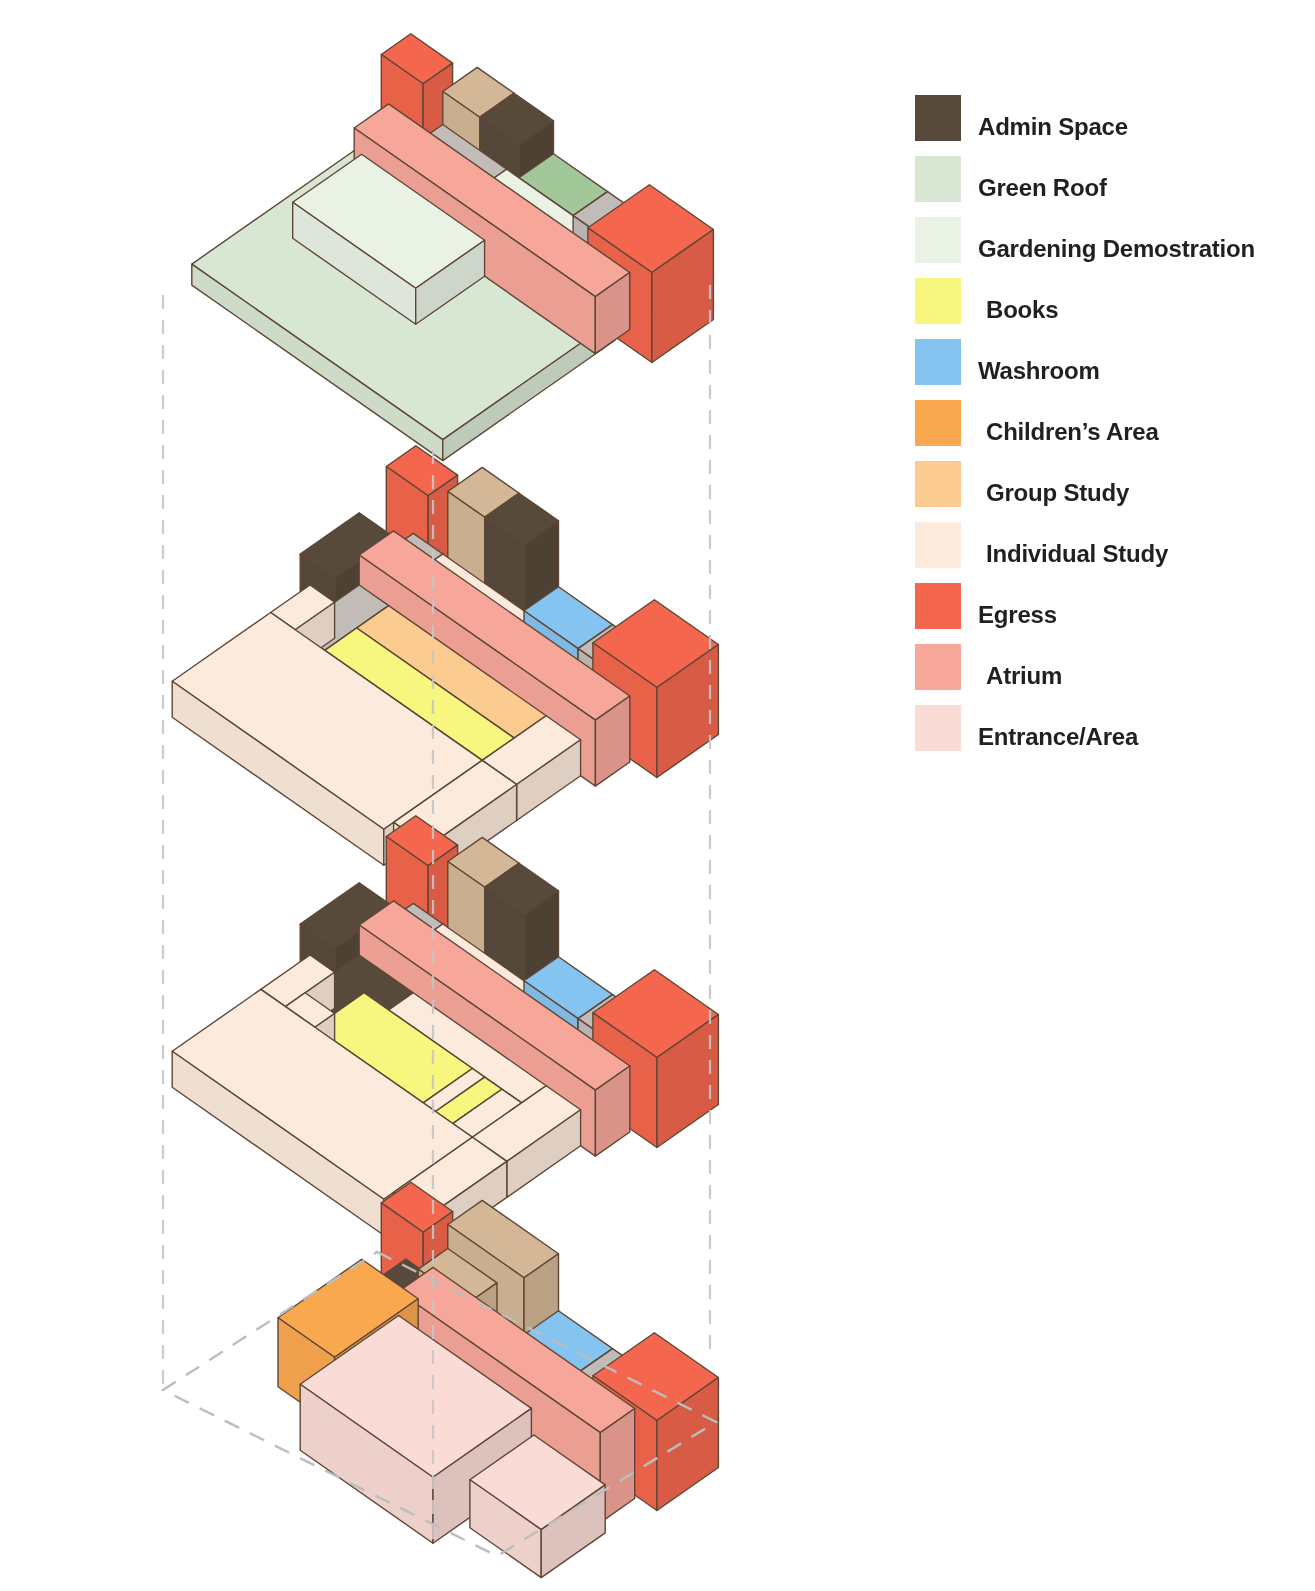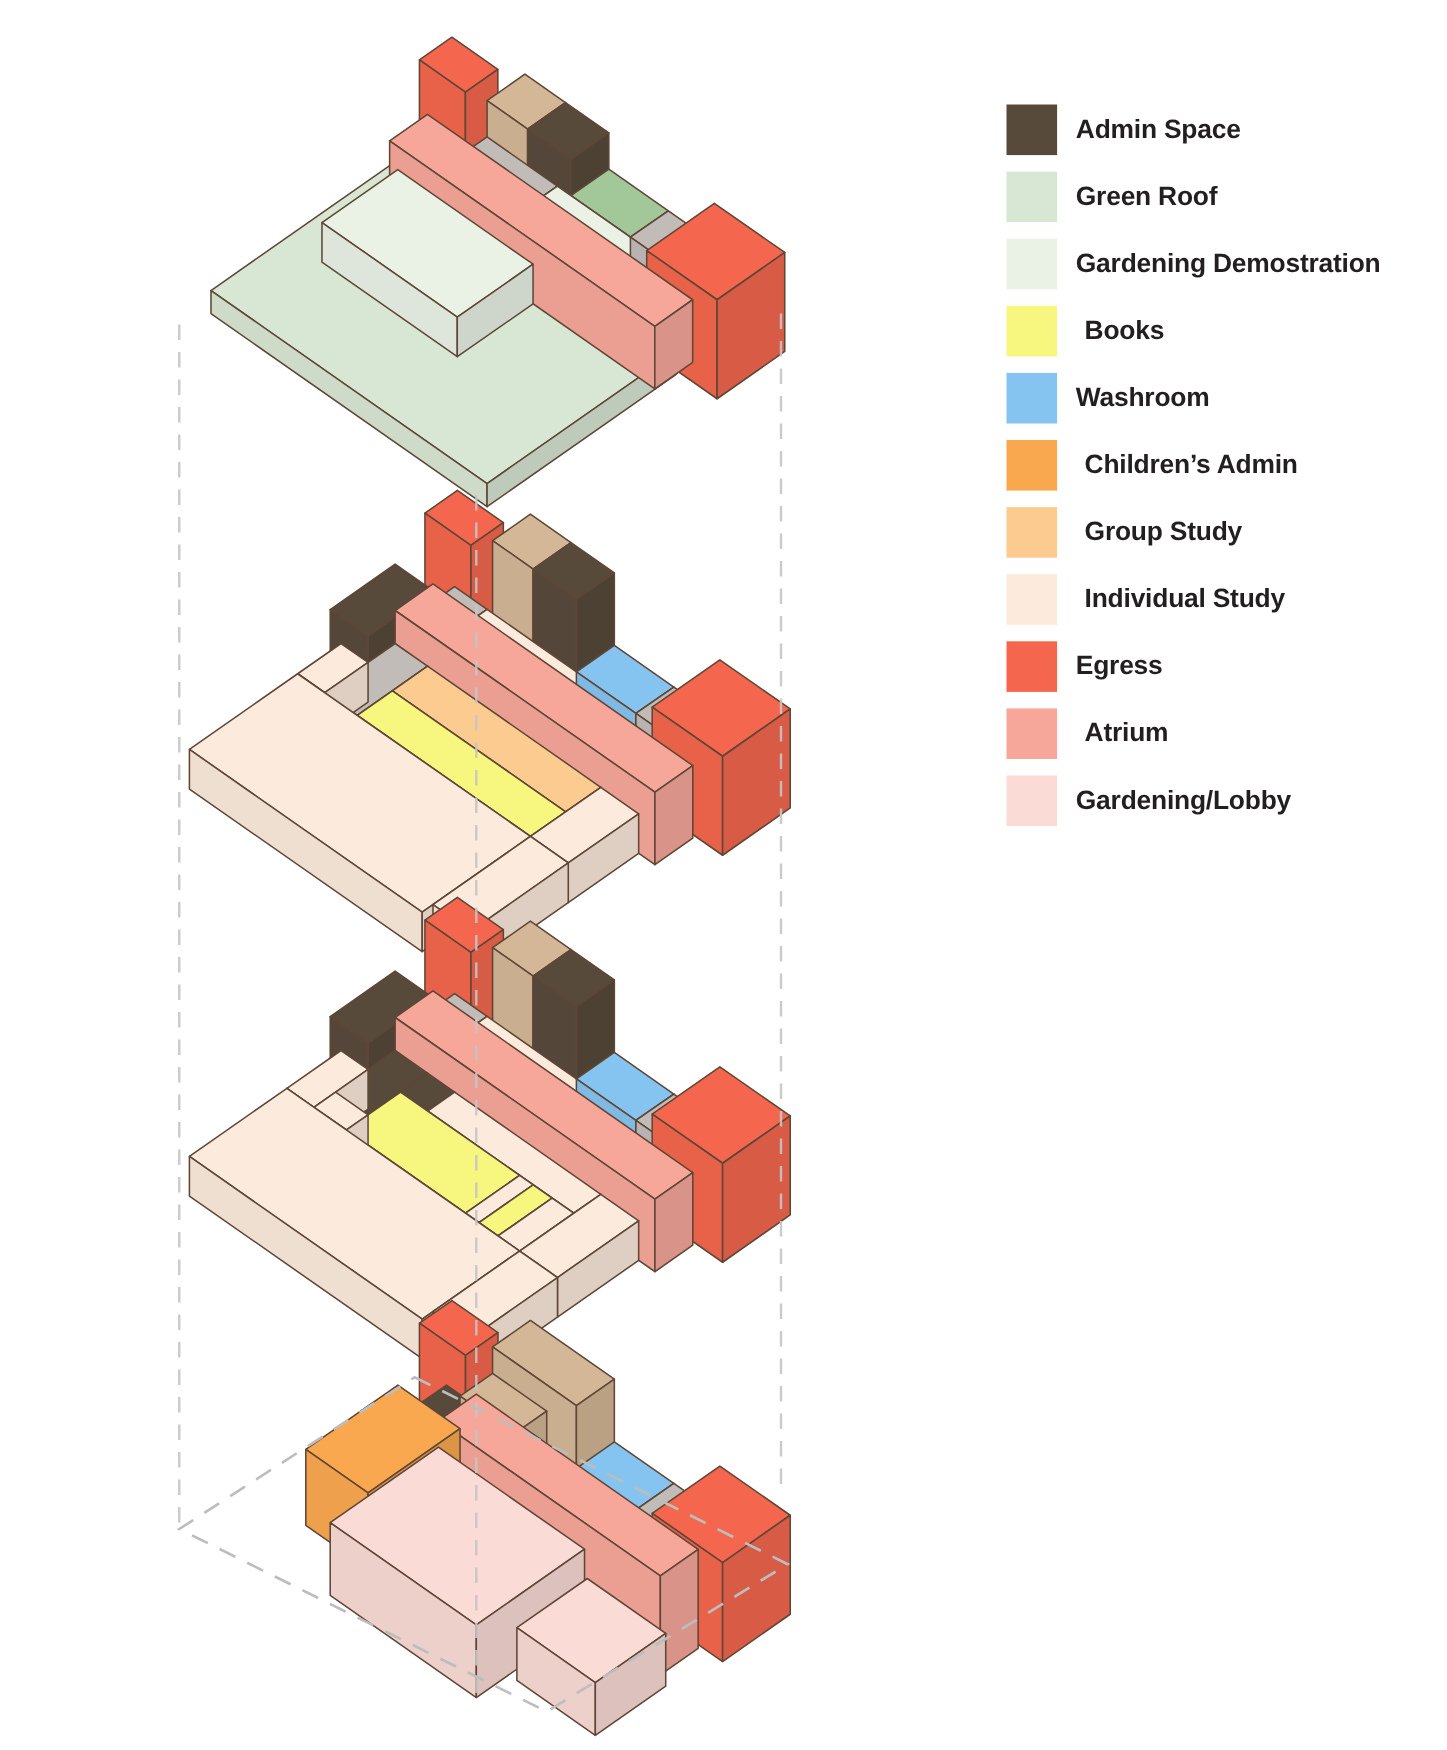--- a/index.html
+++ b/index.html
@@ -1,20 +1,20 @@
 <!DOCTYPE html>
 <html><head>
 <meta charset="utf-8">
 <style>
   html,body{margin:0;padding:0;background:#ffffff;}
   body{width:1315px;height:1591px;position:relative;font-family:"Liberation Sans",sans-serif;overflow:hidden;}
   .stage{position:absolute;inset:0;}
   svg.axon{position:absolute;left:0;top:0;}
   .legend{position:absolute;left:915px;top:95px;width:360px;}
-  .legend-item{display:flex;align-items:center;margin-bottom:15px;}
+  .legend-item{display:flex;align-items:flex-end;margin-bottom:15px;}
   .legend-item.group-gap{margin-top:14px;}
   .legend-swatch{width:46px;height:46px;flex:0 0 46px;margin-right:17px;}
   .legend-label{font-size:24px;font-weight:600;color:#231f20;letter-spacing:-0.2px;white-space:nowrap;}
   .legend-item.indent .legend-label{padding-left:8px;}
 </style>
 </head>
 <body>
 
 <div class="stage">
   <svg class="axon" width="1315" height="1591" viewBox="0 0 1315 1591" xmlns="http://www.w3.org/2000/svg">
@@ -369,36 +369,36 @@
       <div class="legend-item group-gap indent">
         <div class="legend-swatch" style="background: rgb(247, 246, 126);"></div>
         <span class="legend-label">Books</span>
       </div>
       <div class="legend-item group-gap">
         <div class="legend-swatch" style="background: rgb(133, 196, 240);"></div>
         <span class="legend-label">Washroom</span>
       </div>
       <div class="legend-item group-gap indent">
         <div class="legend-swatch" style="background: rgb(250, 168, 80);"></div>
-        <span class="legend-label">Children’s Admin</span>
+        <span class="legend-label">Children’s Area</span>
       </div>
       <div class="legend-item indent">
         <div class="legend-swatch" style="background: rgb(252, 203, 143);"></div>
         <span class="legend-label">Group Study</span>
       </div>
       <div class="legend-item indent">
         <div class="legend-swatch" style="background: rgb(252, 235, 220);"></div>
         <span class="legend-label">Individual Study</span>
       </div>
       <div class="legend-item group-gap">
         <div class="legend-swatch" style="background: rgb(244, 103, 78);"></div>
         <span class="legend-label">Egress</span>
       </div>
       <div class="legend-item indent">
         <div class="legend-swatch" style="background: rgb(247, 167, 154);"></div>
         <span class="legend-label">Atrium</span>
       </div>
       <div class="legend-item">
         <div class="legend-swatch" style="background: rgb(250, 219, 214);"></div>
-        <span class="legend-label">Gardening/Lobby</span>
+        <span class="legend-label">Entrance/Area</span>
       </div>
     </div>
 </div>
 
 </body></html>

